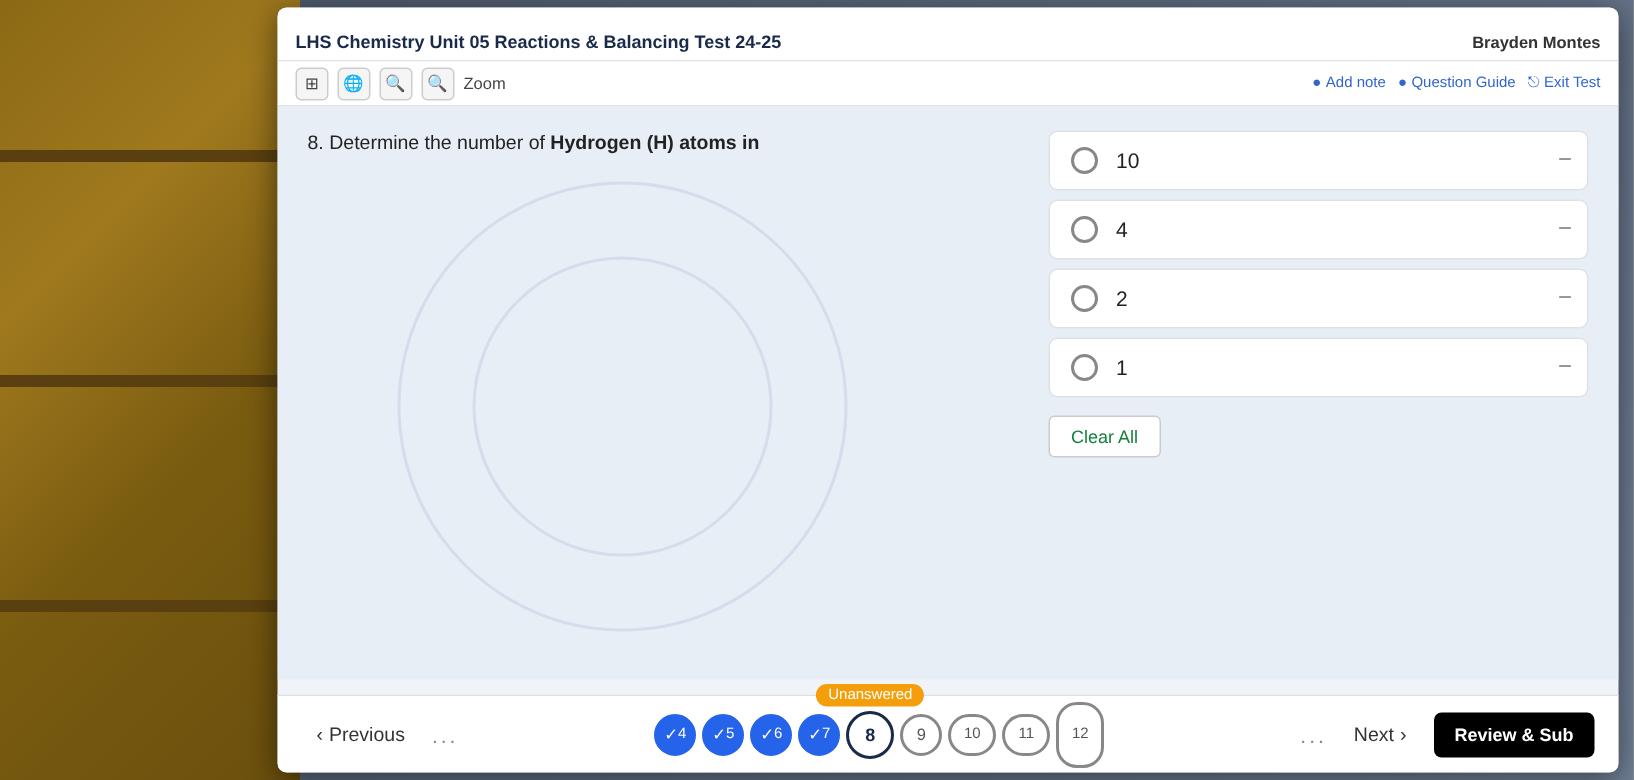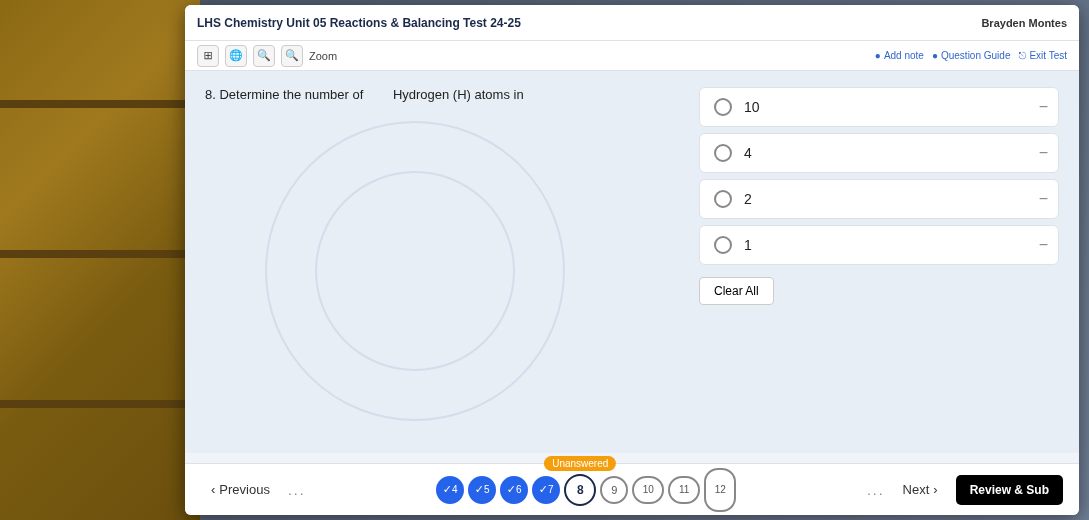--- a/index.html
+++ b/index.html
@@ -76,21 +76,21 @@
       color: #555;
       cursor: pointer;
     }
 
     
     .app-header {
       background: #fff;
       border-bottom: 1px solid #dde2e8;
       padding: 5px 12px;
       display: flex;
-      align-items: center;
+      align-items: flex-end;
       justify-content: space-between;
       height: 36px;
     }
     .app-title {
       font-size: 12px;
       font-weight: bold;
       color: #1a2a4a;
     }
     .user-name {
       font-size: 11px;
@@ -152,22 +152,21 @@
       height: calc(100% - 128px);
       position: relative;
       overflow: hidden;
     }
     .question-text {
       font-size: 13px;
       color: #222;
       margin-bottom: 10px;
     }
     .question-text strong {
-      font-weight: normal;
-      margin-left: 26px;
+      font-weight: bold;
     }
     .formula {
       font-size: 22px;
       font-weight: bold;
       color: #1a2a4a;
       margin-bottom: 16px;
       margin-left: 10px;
     }
     .formula sub {
       font-size: 14px;
@@ -212,21 +211,21 @@
       cursor: pointer;
     }
 
     
     .clear-all-btn {
       background: #fff;
       border: 1px solid #ccc;
       border-radius: 4px;
       padding: 6px 14px;
       font-size: 12px;
-      color: #000000;
+      color: #15803d;
       cursor: pointer;
       margin-top: 6px;
     }
 
     
     .bottom-nav {
       position: absolute;
       bottom: 0; left: 0; right: 0;
       background: #fff;
       border-top: 1px solid #dde2e8;

